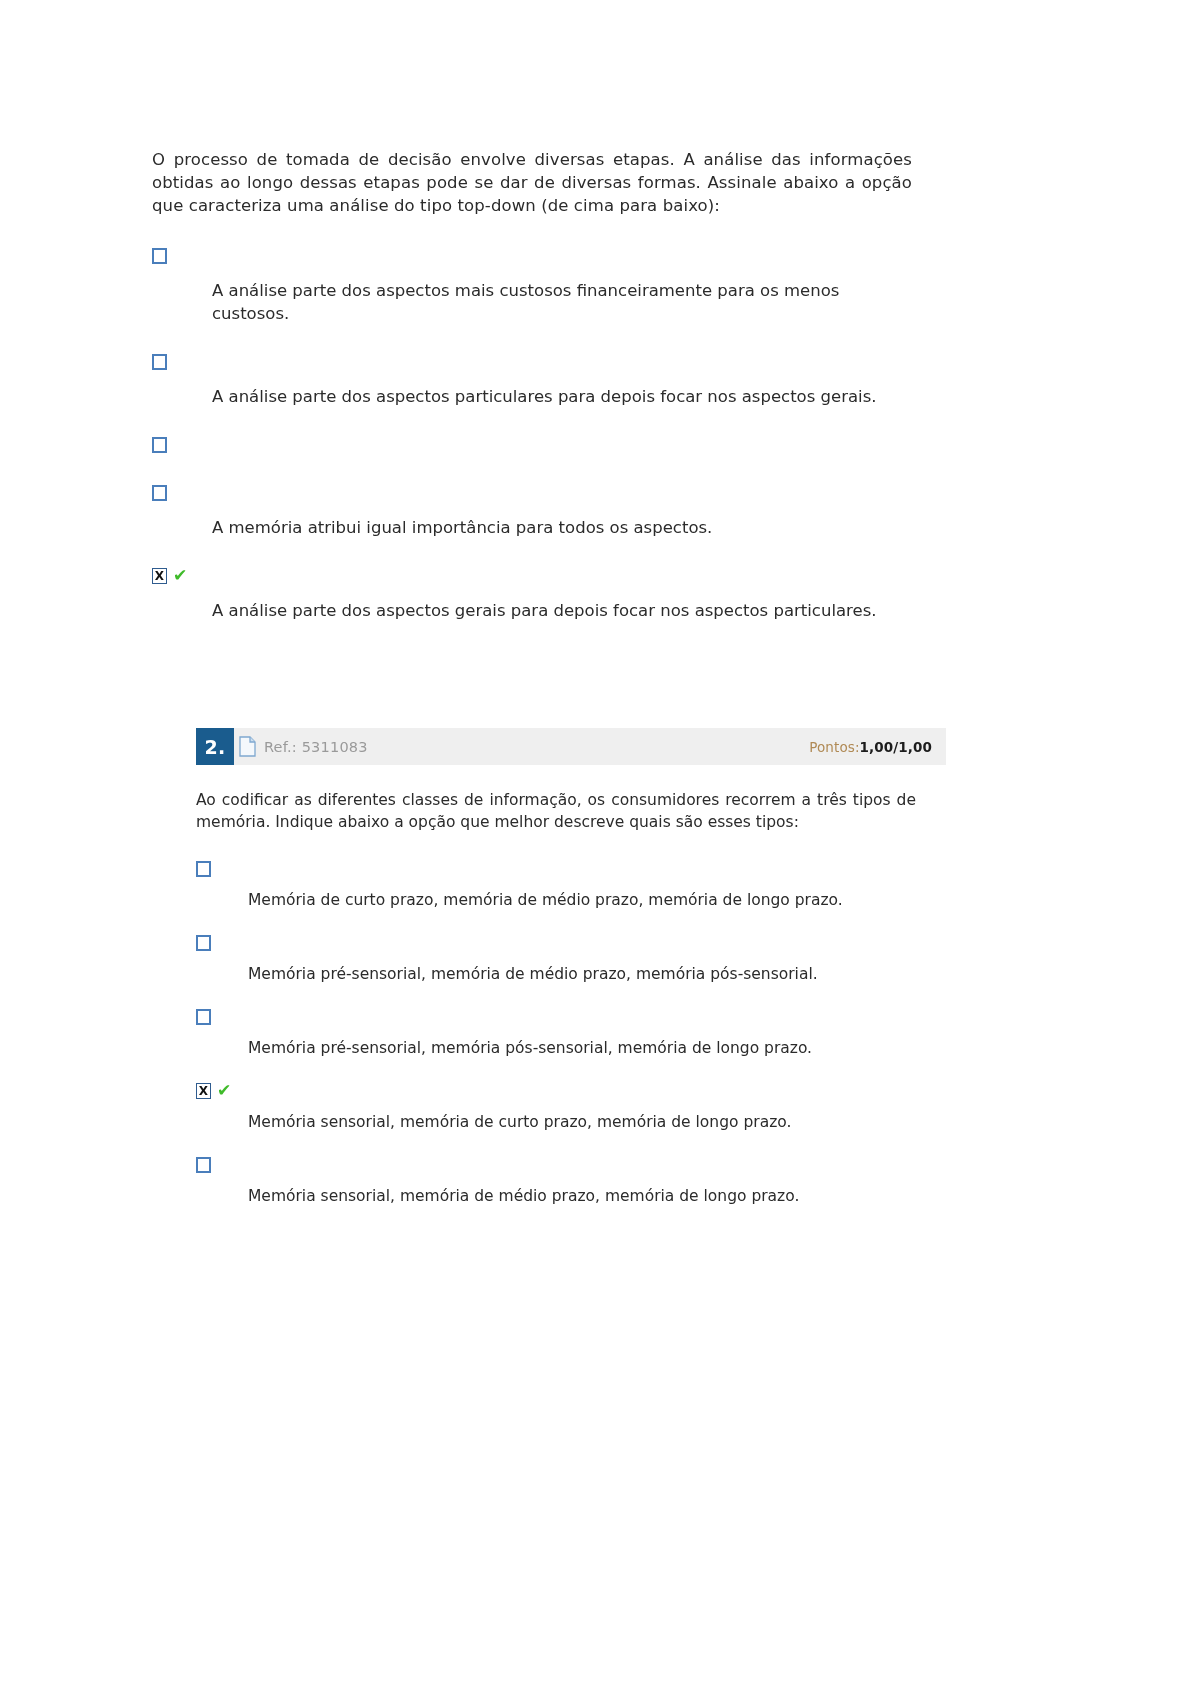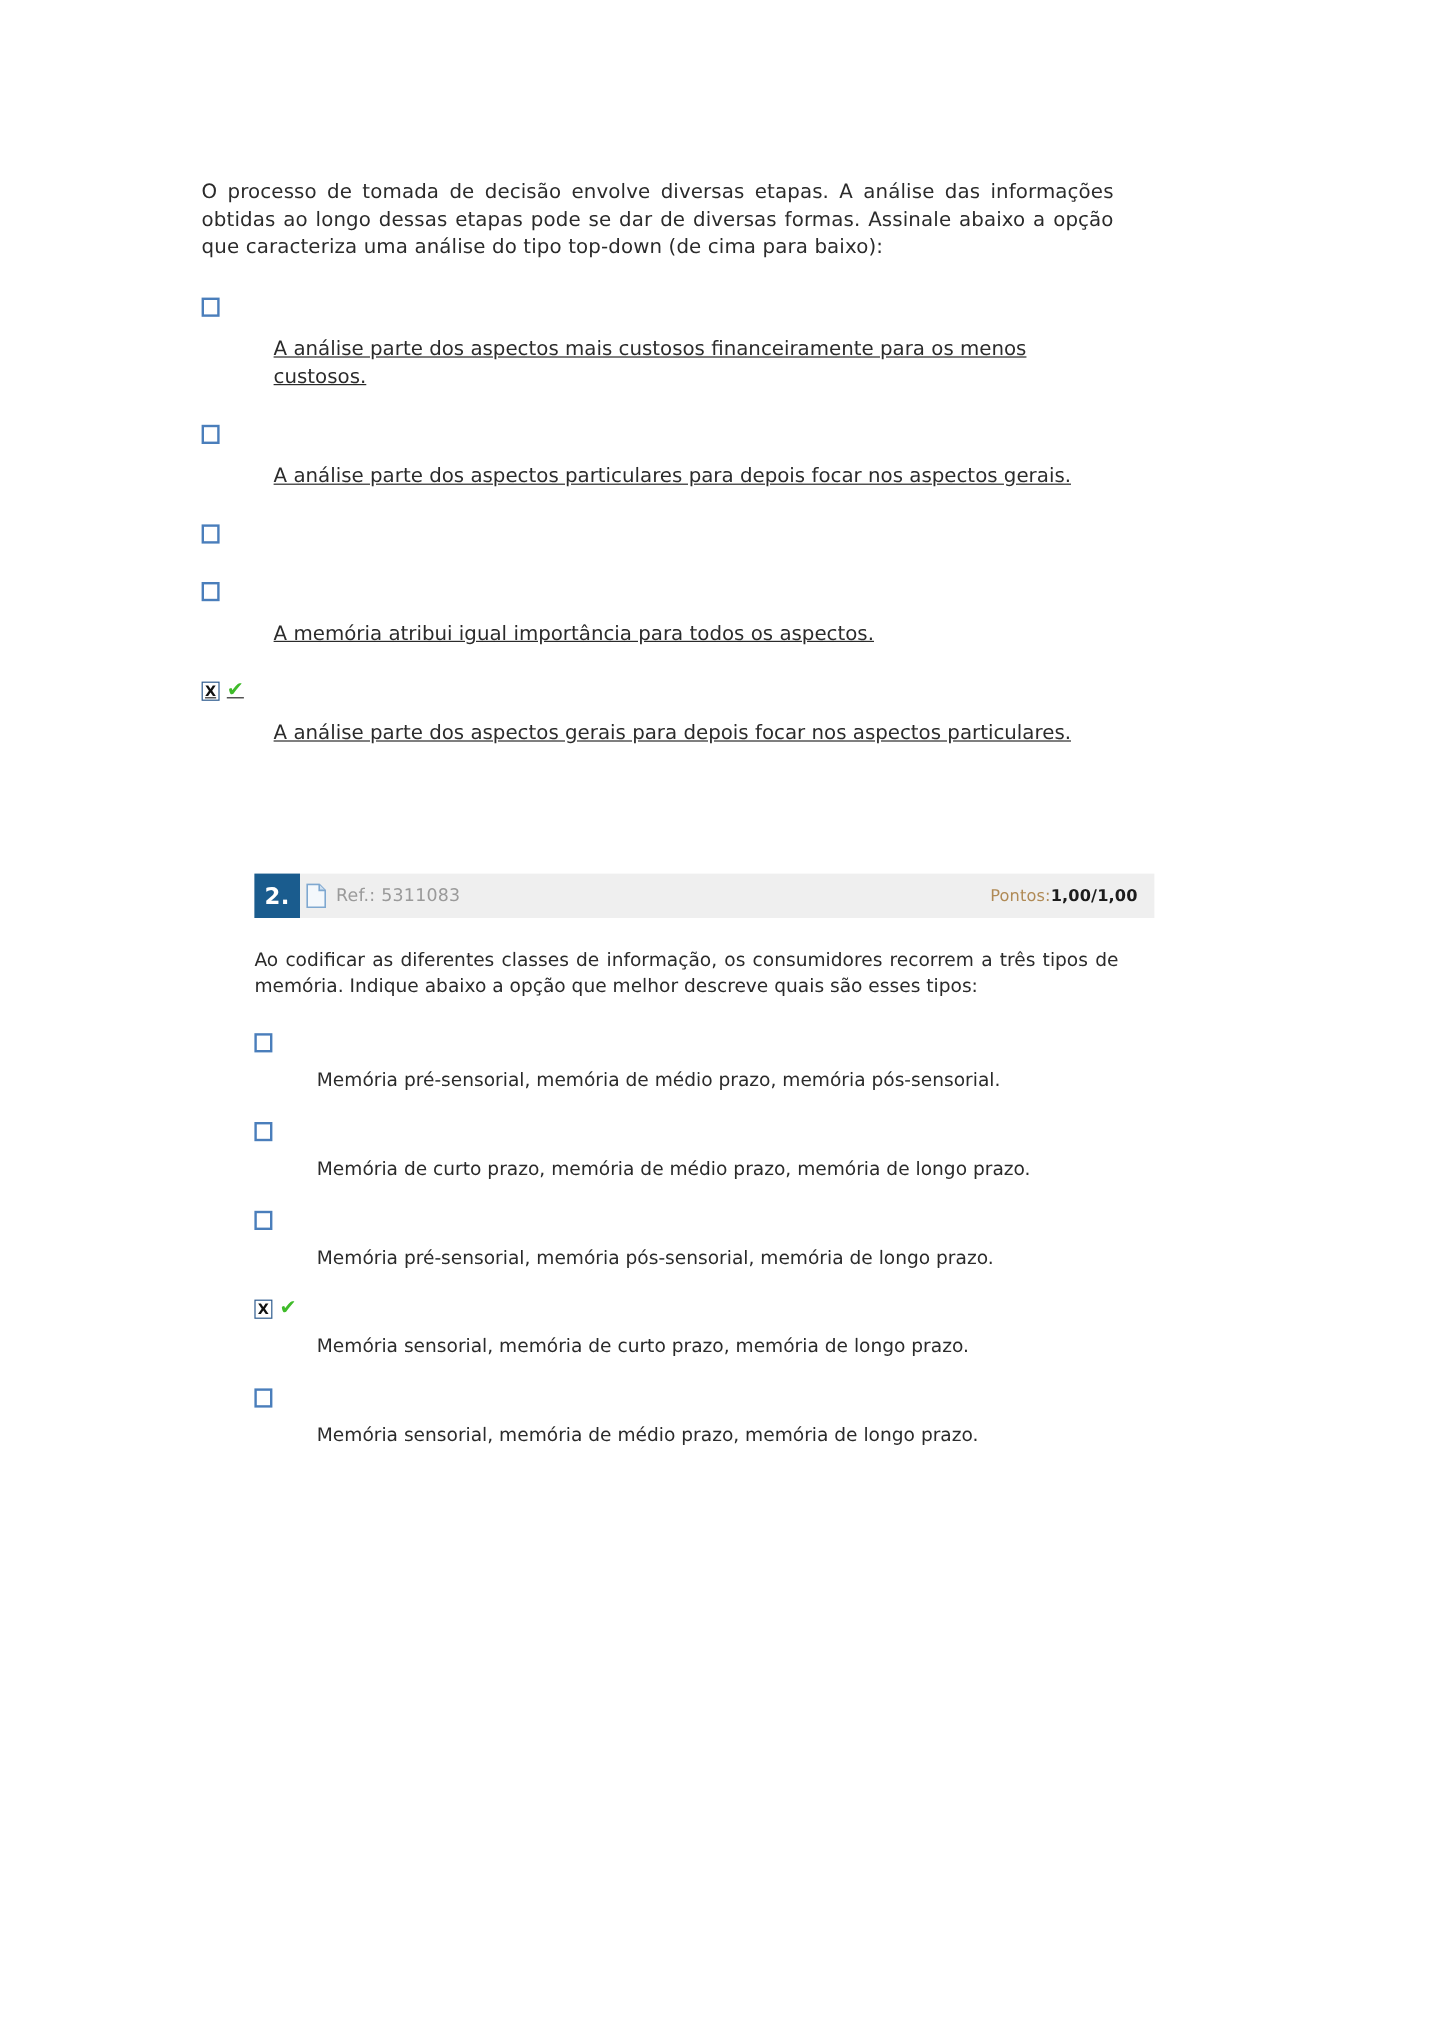--- a/index.html
+++ b/index.html
@@ -10,21 +10,21 @@
   body {
     width: 1191px;
     height: 1684px;
     font-family: "DejaVu Sans", sans-serif;
     color: #2b2b2b;
     position: relative;
     overflow: hidden;
   }
   .page {
     position: absolute;
-    top: 0; left: 16px;
+    top: 0; left: 0;
     width: 1006px;
     height: 1684px;
     background: #ffffff;
   }
 
   
   .q1-block {
     position: absolute;
     left: 152px;
     top: 148px;
@@ -32,21 +32,20 @@
   }
   .stem {
     font-size: 16.5px;
     line-height: 23px;
     color: #2b2b2b;
     text-align: justify;
     letter-spacing: 0.1px;
   }
   .options {
     margin-top: 28px;
-    text-decoration: underline;
   }
   .option-row {
     position: relative;
     margin-bottom: 26px;
   }
   .cb-line {
     height: 22px;
     display: flex;
     align-items: center;
     gap: 6px;
@@ -242,28 +241,28 @@
     </div>
 
     <div class="q2-stem">Ao codificar as diferentes classes de informação, os consumidores recorrem a três tipos de memória. Indique abaixo a opção que melhor descreve quais são esses tipos:</div>
 
     <div class="q2-options">
 
       <div class="q2-option-row">
         <div class="q2-cb-line">
           <span class="checkbox"></span>
         </div>
+        <div class="q2-option-text">Memória de curto prazo, memória de médio prazo, memória de longo prazo.</div>
+      </div>
+
+      <div class="q2-option-row">
+        <div class="q2-cb-line">
+          <span class="checkbox"></span>
+        </div>
         <div class="q2-option-text">Memória pré-sensorial, memória de médio prazo, memória pós-sensorial.</div>
-      </div>
-
-      <div class="q2-option-row">
-        <div class="q2-cb-line">
-          <span class="checkbox"></span>
-        </div>
-        <div class="q2-option-text">Memória de curto prazo, memória de médio prazo, memória de longo prazo.</div>
       </div>
 
       <div class="q2-option-row">
         <div class="q2-cb-line">
           <span class="checkbox"></span>
         </div>
         <div class="q2-option-text">Memória pré-sensorial, memória pós-sensorial, memória de longo prazo.</div>
       </div>
 
       <div class="q2-option-row">

